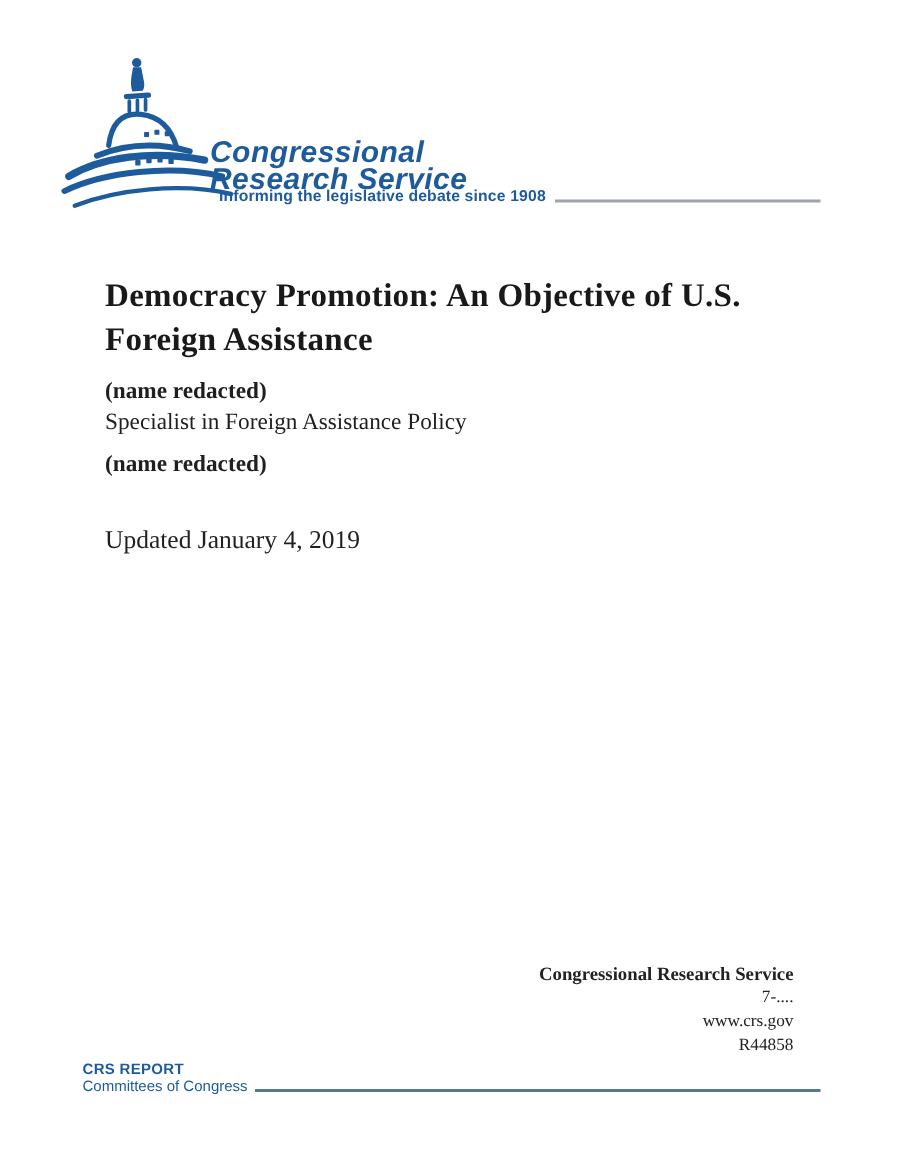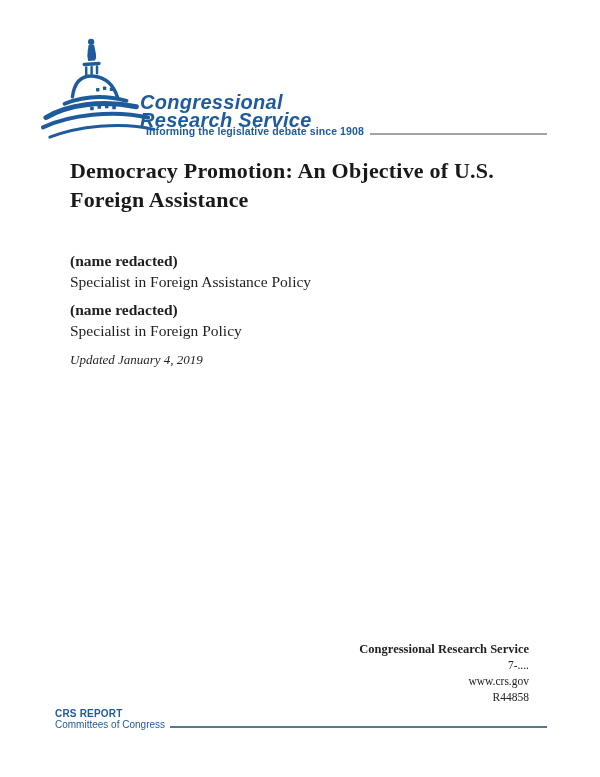--- a/index.html
+++ b/index.html
@@ -15,28 +15,28 @@
     font-weight:bold;font-style:italic;font-size:20px;line-height:17.5px;letter-spacing:0.3px;
   }
   .tagline-row{position:absolute;left:146px;top:125px;width:401px;display:flex;align-items:flex-end;}
   .tagline{
     color:#1e5b9c;font-family:"Liberation Sans",sans-serif;
     font-size:10.5px;font-weight:bold;white-space:nowrap;letter-spacing:0.1px;
   }
   .header-rule{flex:1;height:2px;background:#9ea4aa;margin:0 0 2px 6px;}
   
   .title{
-    position:absolute;left:70px;top:156px;width:480px;
+    position:absolute;left:70px;top:182px;width:480px;
     font-size:22px;font-weight:bold;line-height:29px;color:#191919;letter-spacing:0.2px;
   }
   
   .authors{position:absolute;left:70px;top:250px;font-size:15.5px;line-height:21px;color:#1f1f1f;}
   .author{margin-bottom:7px;}
   .author-name{font-weight:bold;}
-  .updated{position:absolute;left:70px;top:349px;font-size:13px;line-height:21px;color:#1f1f1f;font-style:italic;}
+  .updated{position:absolute;left:70px;top:349px;font-size:17px;line-height:21px;color:#1f1f1f;}
   
   .footer-right{
     position:absolute;right:71px;top:641px;text-align:right;
     font-size:11.5px;line-height:16px;color:#222222;
   }
   .footer-right .org{font-weight:bold;font-size:12.5px;}
   
   .footer-left{
     position:absolute;left:55px;top:708px;width:492px;
     color:#1e5b9c;font-family:"Liberation Sans",sans-serif;
@@ -96,21 +96,20 @@
     <div>Foreign Assistance</div>
   </div>
 
   <div class="authors">
     <div class="author">
       <div class="author-name">(name redacted)</div>
       <div class="author-role">Specialist in Foreign Assistance Policy</div>
     </div>
     <div class="author">
       <div class="author-name">(name redacted)</div>
-      <div class="author-role">Specialist in Foreign Policy</div>
     </div>
   </div>
 
   <div class="updated">Updated January 4, 2019</div>
 
   <div class="footer-right">
     <div class="org">Congressional Research Service</div>
     <div>7-....</div>
     <div>www.crs.gov</div>
     <div>R44858</div>

